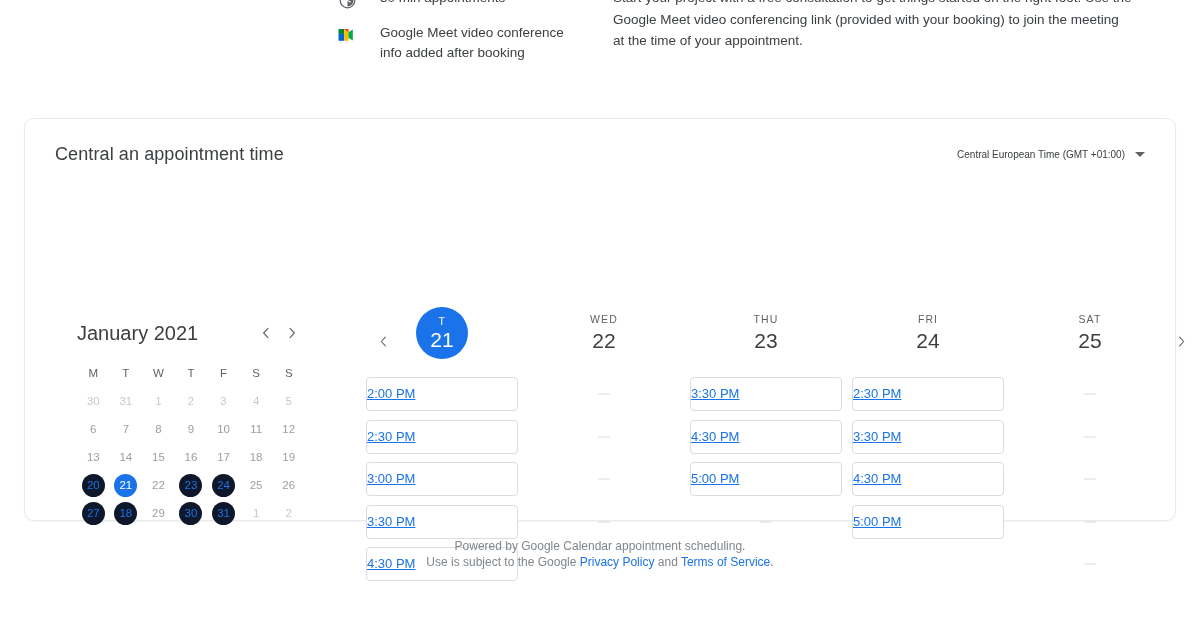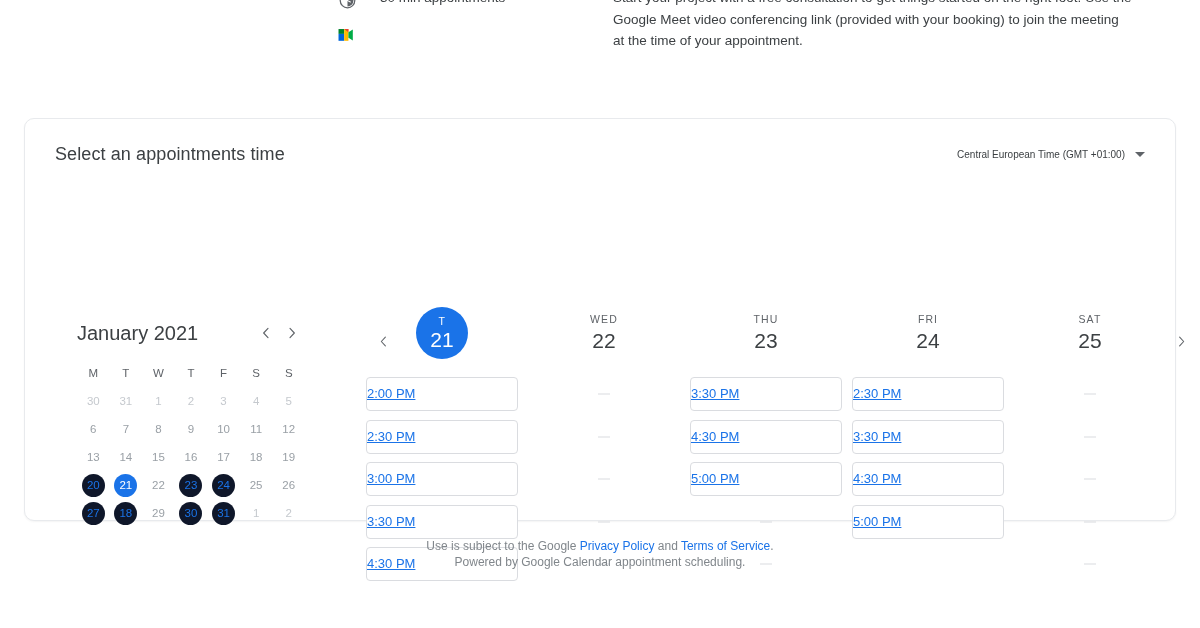--- a/index.html
+++ b/index.html
@@ -311,31 +311,32 @@
         <svg class="meet-ic" viewBox="0 0 28 22" aria-hidden="true">
           <path d="M2 4.2h11.6v13.6H2z" fill="#ffffff"></path>
           <path d="M3.2 3.4h7.2v6.2H3.2z" fill="#00832d"></path>
           <path d="M3.2 9.6h7.2v8.8H3.2z" fill="#0066da"></path>
           <path d="M10.4 3.4h5.4v15h-5.4z" fill="#ffba00"></path>
           <path d="M10.4 3.4l5.4 4.1v-4.1z" fill="#e94235"></path>
           <path d="M15.8 7.5l5.6-3.5v14l-5.6-3.6z" fill="#00ac47"></path>
           <path d="M10.4 11.2l5.4 3.6v-7.3z" fill="#e94235" opacity="0.0"></path>
         </svg>
       </span>
+      <span class="meta-text">Google Meet video conference info added after booking</span>
     </div>
 
   </div>
 
   <div class="desc-col">Start your project with a free consultation to get things started on the right foot. Use the Google Meet video conferencing link (provided with your booking) to join the meeting at the time of your appointment.</div>
 </div>
 
 <div class="card">
 
   <div class="card-head">
-    <div class="card-title">Select an appointments time</div>
+    <div class="card-title">Central an appointment time</div>
     <div class="tz-select">
       <span>Central European Time (GMT +01:00)</span>
       <span class="tz-caret"></span>
     </div>
   </div>
 
   <div class="mini-cal">
     <div class="mc-head">
       <div class="mc-month">January 2021</div>
       <div class="mc-arrow">
@@ -464,17 +465,17 @@
           <div class="slot empty"></div>
           <div class="slot empty"></div>
           <div class="slot empty"></div>
         </div>
       </div>
   </div>
 
 </div>
 
 <div class="footer">
+  <div>Powered by Google Calendar appointment scheduling.</div>
   <div>
     <span>Use is subject to the Google </span><a href="#">Privacy Policy</a><span> and </span><a href="#">Terms of Service</a><span>.</span>
   </div>
-  <div>Powered by Google Calendar appointment scheduling.</div>
 </div>
 
 </body></html>

